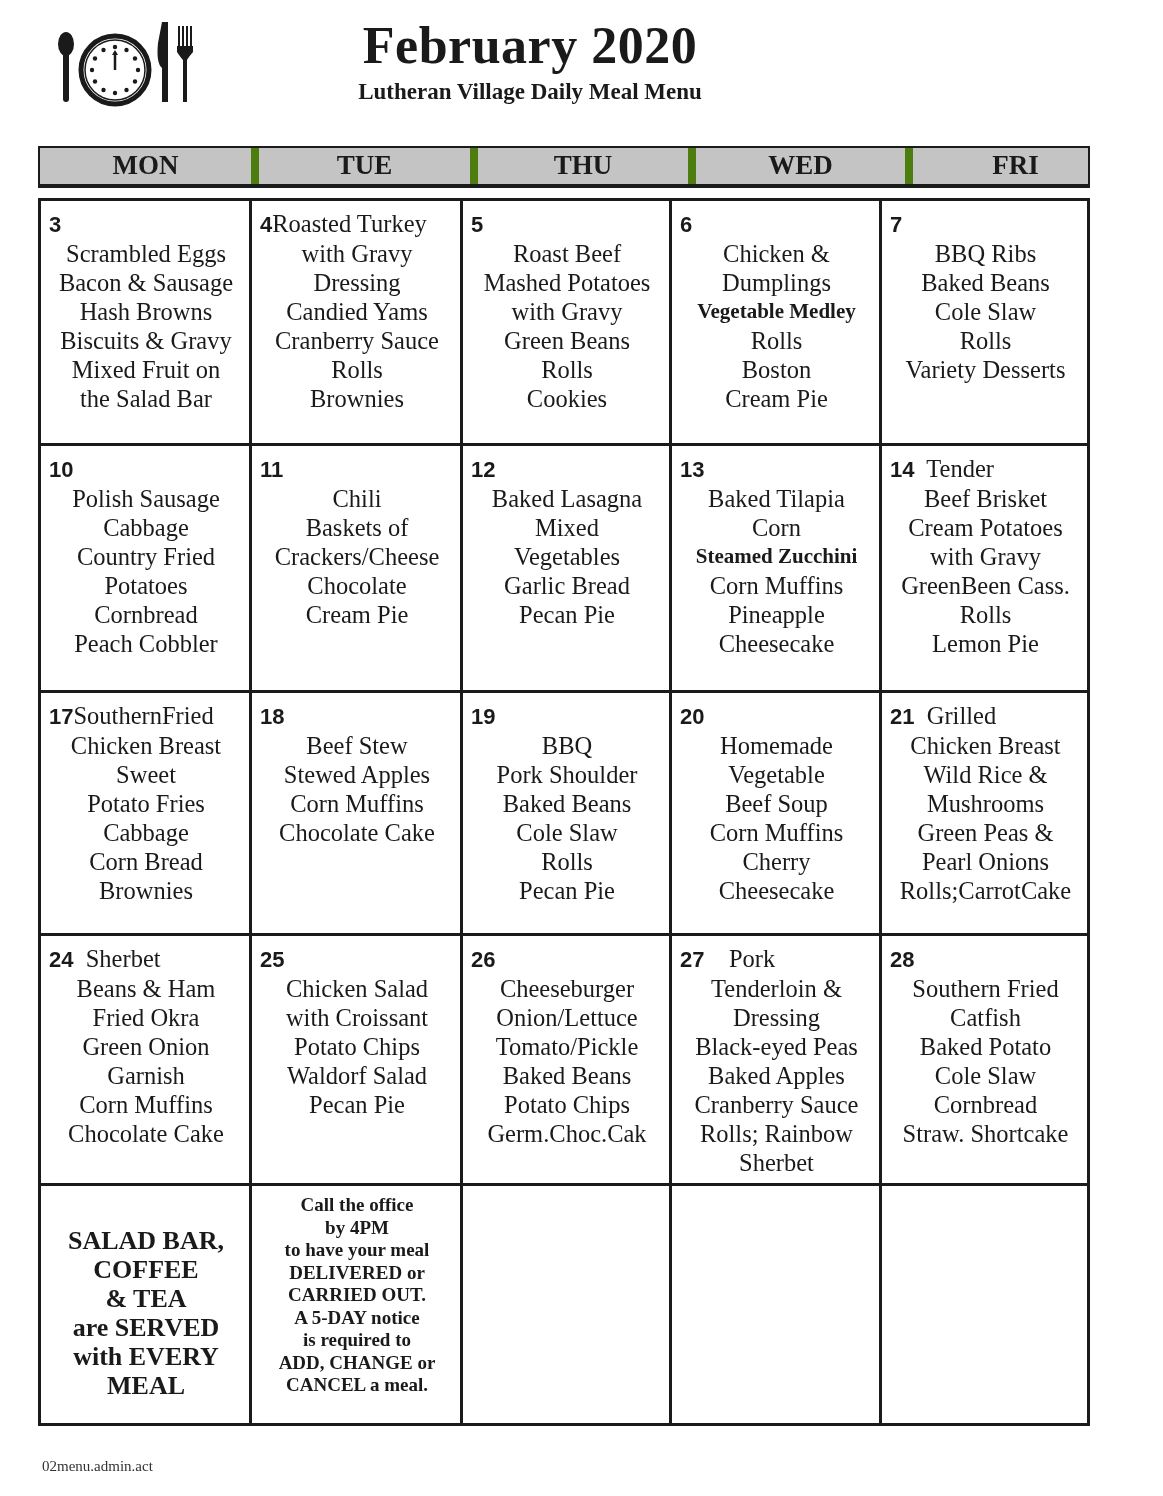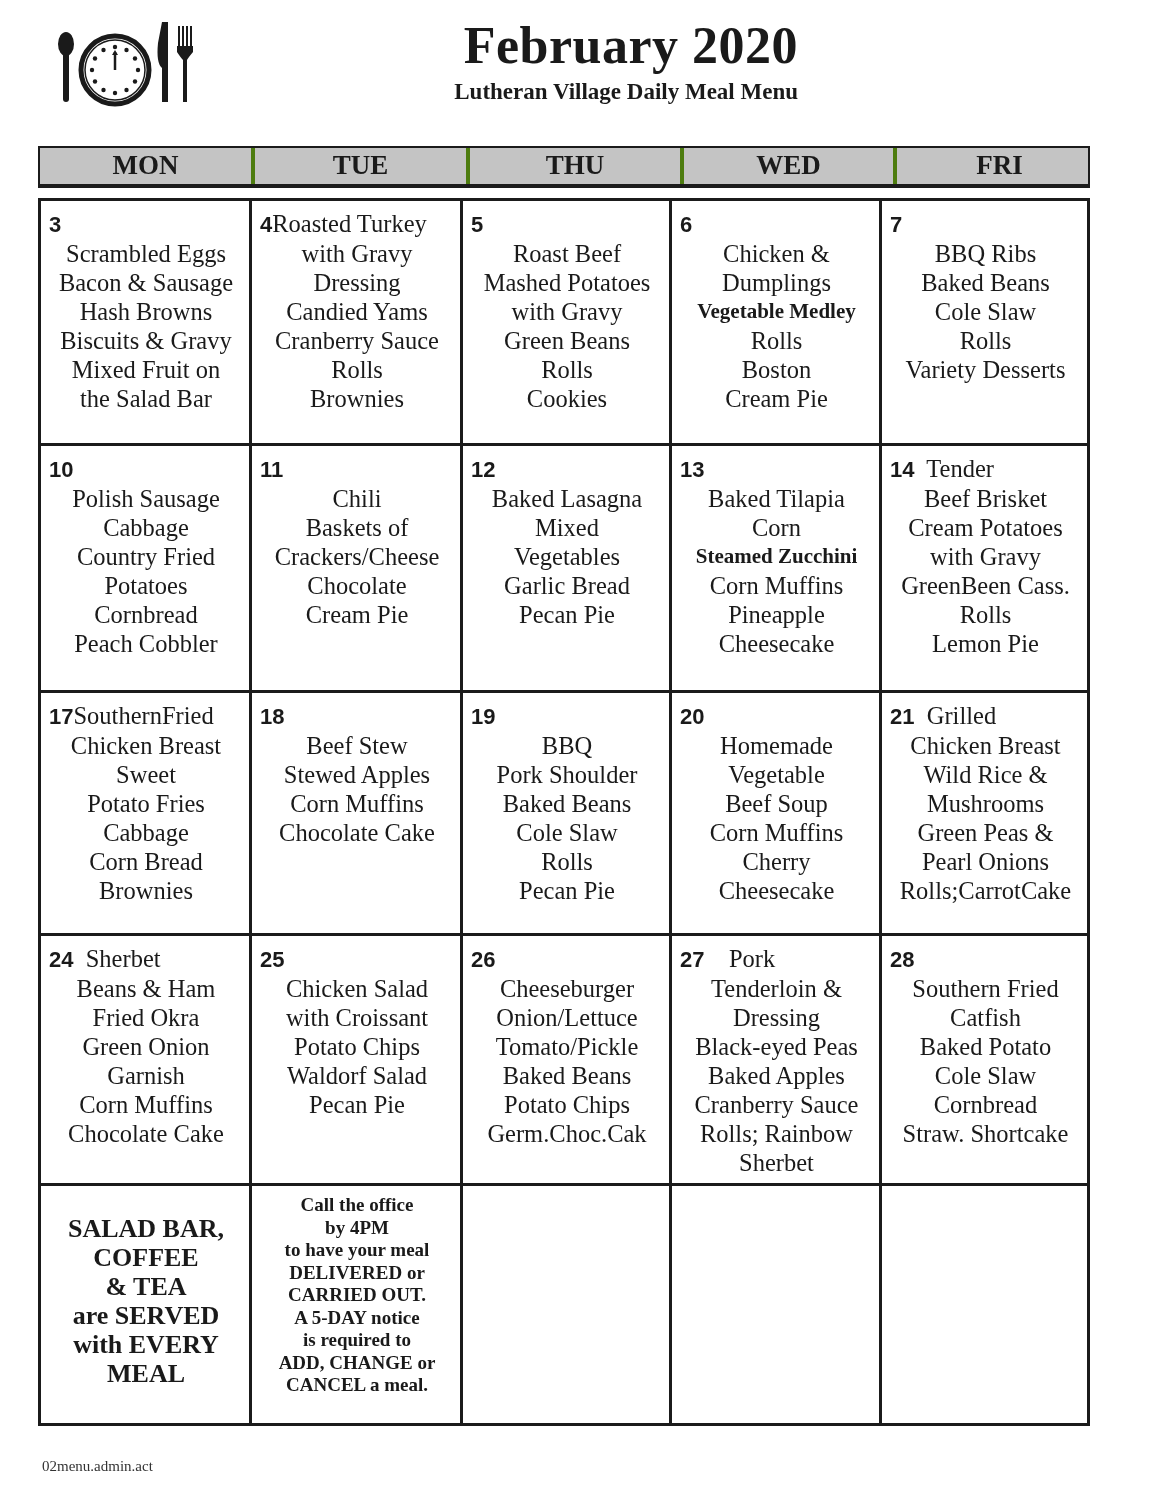--- a/index.html
+++ b/index.html
@@ -1,45 +1,45 @@
 <!DOCTYPE html>
 <html><head>
 <meta charset="utf-8">
 <style>
   html, body { margin:0; padding:0; background:#ffffff; }
   body { width:1163px; height:1496px; position:relative; overflow:hidden; color:#1a1a1a;
          font-family:"Liberation Serif", serif; }
 
   .logo { position:absolute; left:50px; top:18px; width:150px; height:90px; }
-  .title { position:absolute; left:238px; top:20px; width:560px; text-align:right; }
+  .title { position:absolute; left:250px; top:20px; width:560px; text-align:center; }
   .title h1 { margin:0; font-size:52px; font-weight:bold; line-height:52px; letter-spacing:0.5px; }
   .title h2 { margin:2px 0 0 0; font-size:23px; font-weight:bold; line-height:36px; }
 
   .dayhead { position:absolute; left:38px; top:146px; width:1052px; height:42px;
              background:#c4c4c4; border:2px solid #1b1b1b; border-bottom:4px solid #1b1b1b;
              display:flex; box-sizing:border-box; }
   .dayhead div { flex:0 0 auto; text-align:center; font-weight:bold; font-size:27px; line-height:34px;
-                 border-right:4px solid #4d7c0f; }
+                 border-right:8px solid #4d7c0f; }
   .dayhead div:last-child { border-right:none; }
 
   .grid { position:absolute; left:38px; top:198px; width:1052px; height:1228px;
           border:3px solid #1b1b1b; box-sizing:border-box;
           display:grid;
           grid-template-columns: 211px 211px 209px 210px 205px;
           grid-template-rows: 245px 247px 243px 250px 237px; }
   .cell { border-right:3px solid #1b1b1b; border-bottom:3px solid #1b1b1b; box-sizing:border-box;
           position:relative; padding:8px 6px 0 8px; text-align:center; font-size:24.5px; line-height:29px; overflow:hidden; }
   .cell.c5 { border-right:none; }
   .cell.r5 { border-bottom:none; }
   .daynum { font-family:"Liberation Sans", sans-serif; font-weight:bold; font-size:22px; }
   .firstline { text-align:left; white-space:nowrap; }
   .lines div { white-space:nowrap; }
   .small { font-size:21px;font-weight:bold; }
 
-  .note1 { font-weight:bold; font-size:26px; line-height:29px; padding-top:28px; }
+  .note1 { font-weight:bold; font-size:26px; line-height:29px; padding-top:40px; }
   .note2 { font-weight:bold; font-size:19px; line-height:22.5px; }
 
   .footer { position:absolute; left:42px; top:1458px; font-size:15px; color:#333; }
 </style>
 </head>
 <body>
 
 <div class="logo">
   <svg width="150" height="90" viewBox="0 0 150 90">
 

